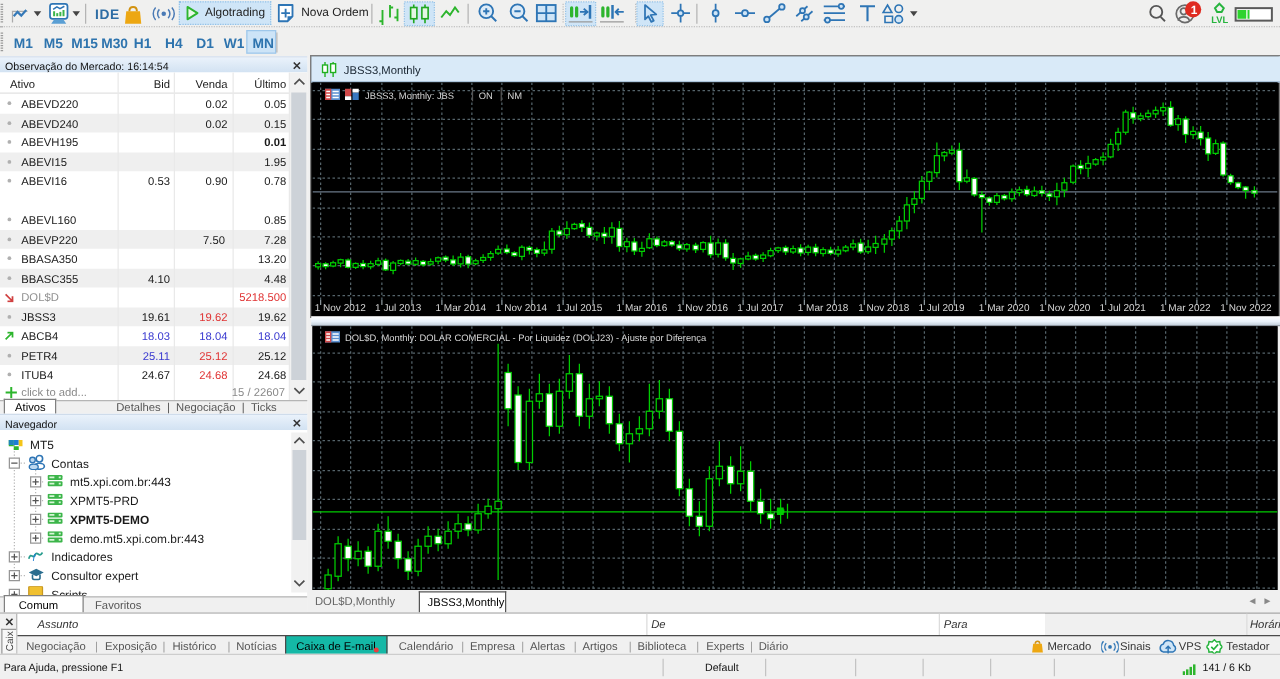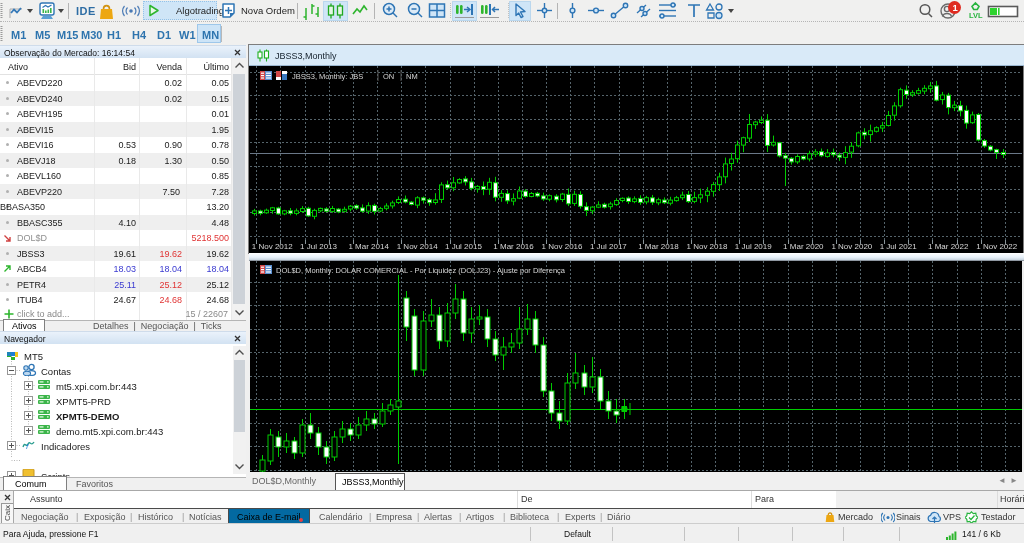--- a/index.html
+++ b/index.html
@@ -39,21 +39,21 @@
   
   #charts { left:246px; top:44px; width:778px; height:446px; background:#f0f0f0; }
   #w1title { position:absolute; left:3px; top:1px; width:775px; height:21px; background:#d9eaf8; border-bottom:1px solid #9ab6cf; font-size:9px; color:#16222e; }
   #chart1 { position:absolute; left:4px; top:22px; width:772px; height:187px; background:#000; }
   #split { position:absolute; left:3px; top:209px; width:775px; height:8px; background:linear-gradient(#ffffff,#e8f1fa 60%,#c6d2dd); border-bottom:1px solid #8f98a2; }
   #chart2 { position:absolute; left:4px; top:217px; width:772px; height:211px; background:#000; }
   #ctabs { position:absolute; left:0px; top:428px; width:778px; height:18px; background:#f0f0f0; font-size:9px; color:#666; }
 
   
   #email { left:0; top:490px; width:1024px; height:33px; background:#f0f0f0; border-top:1px solid #a8a8a8; }
-  #ehdr { position:absolute; left:14px; top:0; width:822px; height:17px; background:#fff; font-size:9px; }
+  #ehdr { position:absolute; left:14px; top:0; width:822px; height:17px; background:#fff; font-size:9px;font-style:italic; }
   #etabs { position:absolute; left:14px; top:17px; width:1010px; height:16px; background:#f0f0f0; border-top:1px solid #4a4a4a; font-size:9px; color:#555; }
   .etab { position:absolute; top:3px; }
   .esep { position:absolute; top:3px; color:#999; }
 
   
   #status { left:0; top:523px; width:1024px; height:20px; background:#f0f0f0; border-top:1px solid #cdcdcd; font-size:8.5px; color:#111; }
   .ssep { position:absolute; top:3px; width:1px; height:14px; background:#c3c3c3; }
 </style>
 </head>
 <body>
@@ -85,21 +85,21 @@
     <circle cx="131" cy="11" r="1.8" fill="#4a7ab5"></circle>
     <path d="M127.5 7.5 A5 5 0 0 0 127.5 14.5" fill="none" stroke="#4a7ab5" stroke-width="1.2"></path>
     <path d="M124.5 6 A7.5 7.5 0 0 0 124.5 16" fill="none" stroke="#4a7ab5" stroke-width="1.2"></path>
     <path d="M134.5 7.5 A5 5 0 0 1 134.5 14.5" fill="none" stroke="#4a7ab5" stroke-width="1.2"></path>
     <path d="M137.5 6 A7.5 7.5 0 0 1 137.5 16" fill="none" stroke="#4a7ab5" stroke-width="1.2"></path>
   </svg>
   <div class="blueBtn" style="left:143px; top:1px; width:74px; height:19px;"></div>
   <svg class="abs" style="left:143px;top:1px" width="80" height="20">
     <path d="M7 4.5 L15 9.5 L7 14.5 Z" fill="#e8f8e8" stroke="#2db52d" stroke-width="1.5" stroke-linejoin="round"></path>
   </svg>
-  <div class="tbtxt" style="left:176px; top:5px;">Algotrading</div>
+  <div class="tbtxt" style="left:164px; top:5px;">Algotrading</div>
   <svg class="abs" style="left:222px;top:3px" width="16" height="17">
     <path d="M1 1 L12 1 L12 10 L8 14 L1 14 Z" fill="#fff" stroke="#2e75b5" stroke-width="1.5" stroke-linejoin="round"></path>
     <path d="M12 10 L8 14 L8 10 Z" fill="#2e75b5"></path>
     <line x1="6.5" y1="4" x2="6.5" y2="11" stroke="#2e75b5" stroke-width="1.5"></line>
     <line x1="3" y1="7.5" x2="10" y2="7.5" stroke="#2e75b5" stroke-width="1.5"></line>
   </svg>
   <div class="tbtxt" style="left:241px; top:5px;">Nova Ordem</div>
   <svg class="abs" style="left:290px;top:0" width="734" height="22">
     <line x1="7.5" y1="3" x2="7.5" y2="19" stroke="#b4b4b4"></line>
 
@@ -250,55 +250,48 @@
     </div>
   <div class="mwrow stripe" style="top:45.5px;">
       <span class="dot"></span>
       <span style="position:absolute;left:17px;top:3px;">ABEVD240</span>
       <span class="" style="position:absolute;right:50px;top:3px;">0.02</span>
       <span class="" style="position:absolute;right:3px;top:3px;">0.15</span>
     </div>
   <div class="mwrow" style="top:61.0px;">
       <span class="dot"></span>
       <span style="position:absolute;left:17px;top:3px;">ABEVH195</span>
-      <span class="" style="position:absolute;right:3px;top:3px;">0.01</span>
+      <span class="" style="position:absolute;right:3px;top:3px;font-weight:bold;">0.01</span>
     </div>
   <div class="mwrow stripe" style="top:76.5px;">
       <span class="dot"></span>
       <span style="position:absolute;left:17px;top:3px;">ABEVI15</span>
       <span class="" style="position:absolute;right:3px;top:3px;">1.95</span>
     </div>
   <div class="mwrow" style="top:92.0px;">
       <span class="dot"></span>
       <span style="position:absolute;left:17px;top:3px;">ABEVI16</span>
       <span class="" style="position:absolute;right:96px;top:3px;">0.53</span>
       <span class="" style="position:absolute;right:50px;top:3px;">0.90</span>
       <span class="" style="position:absolute;right:3px;top:3px;">0.78</span>
     </div>
-  <div class="mwrow stripe" style="top:107.5px;">
-      <span class="dot"></span>
-      <span style="position:absolute;left:17px;top:3px;">ABEVJ18</span>
-      <span class="" style="position:absolute;right:96px;top:3px;">0.18</span>
-      <span class="" style="position:absolute;right:50px;top:3px;">1.30</span>
-      <span class="" style="position:absolute;right:3px;top:3px;">0.50</span>
-    </div>
   <div class="mwrow" style="top:123.0px;">
       <span class="dot"></span>
       <span style="position:absolute;left:17px;top:3px;">ABEVL160</span>
       <span class="" style="position:absolute;right:3px;top:3px;">0.85</span>
     </div>
   <div class="mwrow stripe" style="top:138.5px;">
       <span class="dot"></span>
       <span style="position:absolute;left:17px;top:3px;">ABEVP220</span>
       <span class="" style="position:absolute;right:52px;top:3px;">7.50</span>
       <span class="" style="position:absolute;right:3px;top:3px;">7.28</span>
     </div>
   <div class="mwrow" style="top:154.0px;">
       <span class="dot"></span>
-      <span style="position:absolute;left:0;top:3px;">BBASA350</span>
+      <span style="position:absolute;left:17px;top:3px;">BBASA350</span>
       <span class="" style="position:absolute;right:3px;top:3px;">13.20</span>
     </div>
   <div class="mwrow stripe" style="top:169.5px;">
       <span class="dot"></span>
       <span style="position:absolute;left:17px;top:3px;">BBASC355</span>
       <span class="" style="position:absolute;right:96px;top:3px;">4.10</span>
       <span class="" style="position:absolute;right:3px;top:3px;">4.48</span>
     </div>
   <div class="mwrow" style="top:185.0px;">
       <svg style="position:absolute;left:3px;top:4px" width="9" height="8">
@@ -464,20 +457,30 @@
     </div>
     <div class="trow" style="top:107px;">
       <span class="exp plus" style="left:7px;top:3px;"></span>
       <span style="position:absolute;left:22px;top:0px;">
         <svg style="position:absolute;left:0px;top:1px" width="14" height="11">
   <path d="M1 8 C3 2 4 9 6 5 C8 1 9 8 12 3" fill="none" stroke="#2a9d8f" stroke-width="1.4"></path>
   <text x="4" y="10" font-size="8" font-style="italic" fill="#1d7dd4">f</text>
 </svg>
       </span>
       <span style="position:absolute;left:41px;top:3px;">Indicadores</span>
+    </div>
+    <div class="trow" style="top:122px;">
+      <span class="exp plus" style="left:7px;top:3px;"></span>
+      <span style="position:absolute;left:22px;top:0px;">
+        <svg style="position:absolute;left:0px;top:1px" width="14" height="11">
+  <path d="M7 1 L13 4 L7 7 L1 4 Z" fill="#2a6d8f"></path>
+  <path d="M4 5.5 L4 8.5 C4 10 10 10 10 8.5 L10 5.5" fill="none" stroke="#2a6d8f" stroke-width="1.3"></path>
+</svg>
+      </span>
+      <span style="position:absolute;left:41px;top:3px;">Consultor expert</span>
     </div>
     <div class="trow" style="top:137px;height:9px;overflow:hidden;">
       <span class="exp plus" style="left:7px;top:3px;"></span>
       <span style="position:absolute;left:22px;top:0px;">
         <svg style="position:absolute;left:0px;top:1px" width="14" height="10">
   <rect x="1" y="0" width="11" height="9" rx="1" fill="#f0c030" stroke="#c89820" stroke-width="1"></rect>
 </svg>
       </span>
       <span style="position:absolute;left:41px;top:3px;">Scripts</span>
     </div>
@@ -1058,21 +1061,21 @@
     <span style="position:absolute; left:986px; top:3px; color:#333;">Horári</span>
   </div>
   <div id="etabs">
     <span class="etab" style="left:7px;">Negociação</span>
       <span class="esep" style="left:62px;">|</span>
     <span class="etab" style="left:70px;">Exposição</span>
       <span class="esep" style="left:116px;">|</span>
     <span class="etab" style="left:124px;">Histórico</span>
       <span class="esep" style="left:168px;">|</span>
     <span class="etab" style="left:175px;">Notícias</span>
-    <div style="position:absolute; left:214px; top:-1px; width:82px; height:17px; background:#0369a1; border:1px solid #4a4a4a; border-bottom:none; color:#000;">
+    <div style="position:absolute; left:214px; top:-1px; width:82px; height:17px; background:#14b8a6; border:1px solid #4a4a4a; border-bottom:none; color:#000;">
       <span style="position:absolute; left:8px; top:3px;">Caixa de E-mail</span>
       <div style="position:absolute; right:6px; bottom:3px; width:4px; height:4px; border-radius:50%; background:#e84040;"></div>
     </div>
     <span class="etab" style="left:305px;">Calendário</span>
       <span class="esep" style="left:355px;">|</span>
     <span class="etab" style="left:362px;">Empresa</span>
       <span class="esep" style="left:403px;">|</span>
     <span class="etab" style="left:410px;">Alertas</span>
       <span class="esep" style="left:445px;">|</span>
     <span class="etab" style="left:452px;">Artigos</span>

